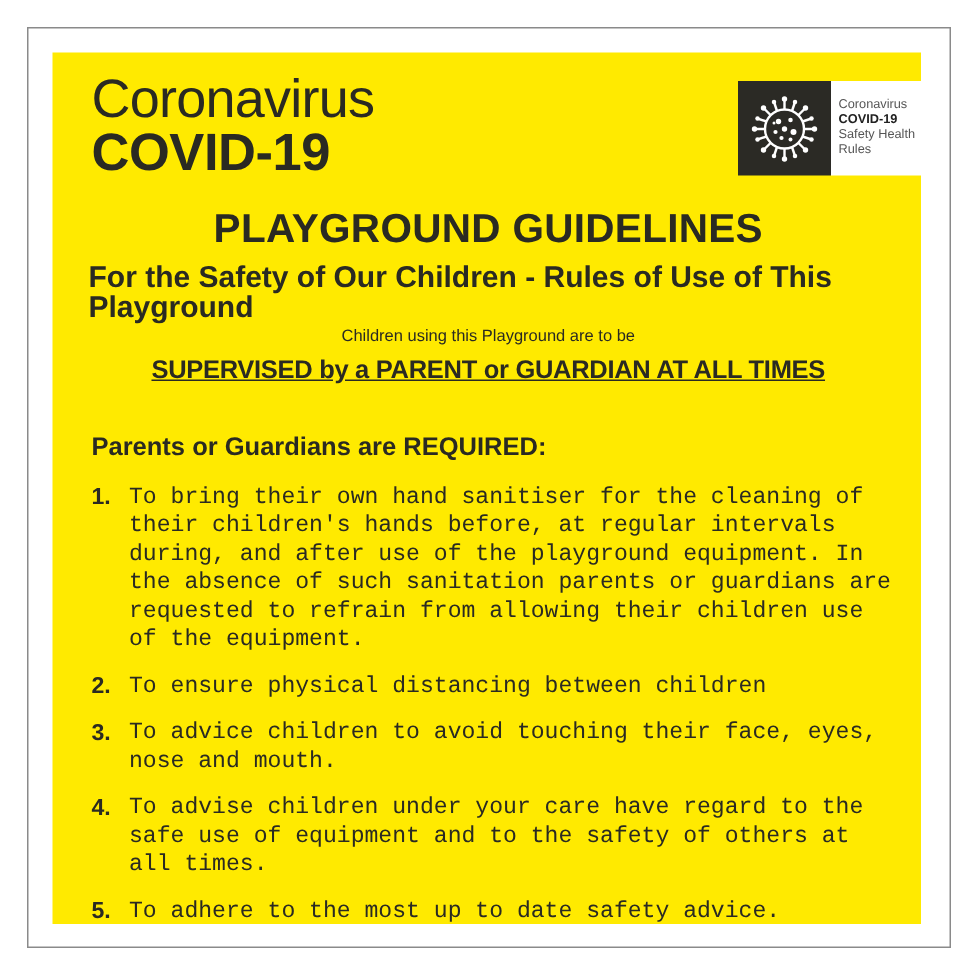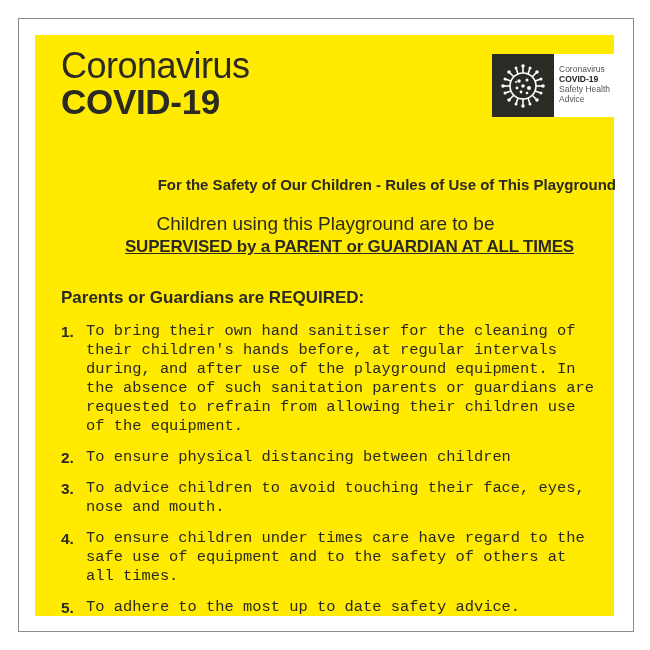--- a/index.html
+++ b/index.html
@@ -30,30 +30,30 @@
   .logo-light {
     width: 62px; height: 63px; background: #ffffff; font-size: 8.5px; line-height: 10px;
     padding: 10px 0 0 5px; box-sizing: border-box; color: #555;
   }
   .logo-light .b { font-weight: 700; color: #222; }
   .title {
     position: absolute; left: 0; width: 581px; top: 101px; text-align: center;
     font-size: 27px; font-weight: 700; line-height: 32px; letter-spacing: 0.2px;
   }
   .subtitle {
-    position: absolute; left: 0; width: 581px; top: 140px; text-align: right;
-    font-size: 15px; font-weight: 700; line-height: 20px;
+    position: absolute; left: 0; width: 581px; top: 140px; text-align: left;
+    font-size: 20px; font-weight: 700; line-height: 20px; padding-left: 24px;
   }
   .intro1 {
     position: absolute; left: 0; width: 581px; top: 178px; text-align: center;
-    font-size: 19px; line-height: 22px;
+    font-size: 11px; line-height: 22px;
   }
   .intro2 {
     position: absolute; left: 0; width: 581px; top: 201px; text-align: center;
-    font-size: 17px; font-weight: 700; line-height: 22px; text-decoration: underline; letter-spacing: -0.2px; padding-left: 24px;
+    font-size: 17px; font-weight: 700; line-height: 22px; text-decoration: underline; letter-spacing: -0.2px;
   }
   .req-heading {
     position: absolute; left: 26px; top: 252px; font-size: 17px; font-weight: 700; line-height: 22px; text-align: center;
   }
   .rules { position: absolute; left: 26px; top: 287px; width: 540px; }
   .rule { display: flex; font-size: 15.4px; line-height: 19px; margin-bottom: 12px; }
   .rule .num { width: 25px; flex: none; font-weight: 700; }
   .rule .txt { flex: 1; font-family: Liberation Mono, monospace; }
 </style>
 </head>
@@ -111,44 +111,45 @@
             <circle cx="23" cy="31" r="1.4"></circle>
           <circle cx="29" cy="32" r="1.3"></circle>
             <circle cx="18" cy="21" r="1"></circle>
         </g>
       </svg>
     </div>
     <div class="logo-light">
       <div>Coronavirus</div>
       <div class="b">COVID-19</div>
       <div>Safety Health</div>
-      <div>Advice</div>
+      <div>Rules</div>
     </div>
   </div>
 
+  <div class="title">PLAYGROUND GUIDELINES</div>
   <div class="subtitle">For the Safety of Our Children - Rules of Use of This Playground</div>
   <div class="intro1">Children using this Playground are to be</div>
   <div class="intro2">SUPERVISED by a PARENT or GUARDIAN AT ALL TIMES</div>
   <div class="req-heading">Parents or Guardians are REQUIRED:</div>
 
   <div class="rules">
     <div class="rule">
       <span class="num">1.</span>
       <span class="txt">To bring their own hand sanitiser for the cleaning of their children's hands before, at regular intervals during, and after use of the playground equipment. In the absence of such sanitation parents or guardians are requested to refrain from allowing their children use of the equipment.</span>
     </div>
     <div class="rule">
       <span class="num">2.</span>
       <span class="txt">To ensure physical distancing between children</span>
     </div>
     <div class="rule">
       <span class="num">3.</span>
       <span class="txt">To advice children to avoid touching their face, eyes, nose and mouth.</span>
     </div>
     <div class="rule">
       <span class="num">4.</span>
-      <span class="txt">To ensure children under times care have regard to the safe use of equipment and to the safety of others at all times.</span>
+      <span class="txt">To advise children under your care have regard to the safe use of equipment and to the safety of others at all times.</span>
     </div>
     <div class="rule">
       <span class="num">5.</span>
       <span class="txt">To adhere to the most up to date safety advice.</span>
     </div>
   </div>
 </div>
 
 </body></html>

